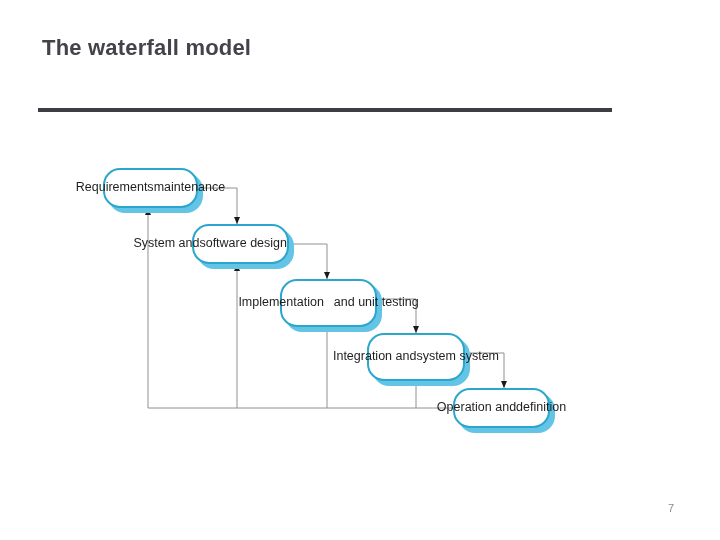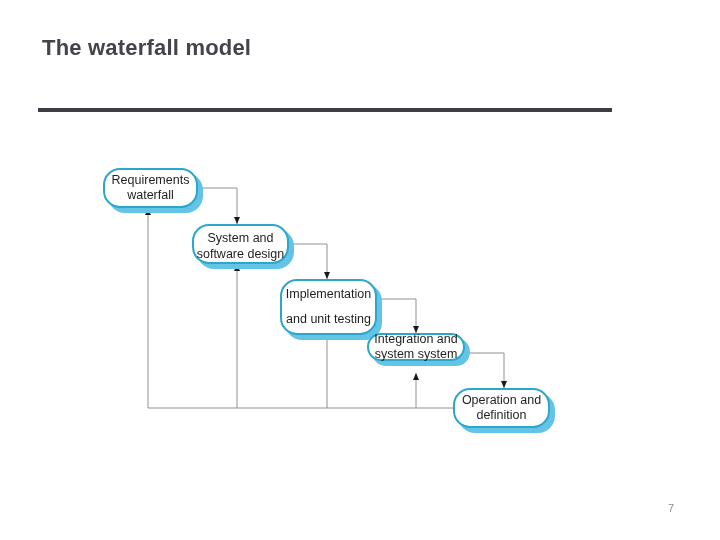--- a/index.html
+++ b/index.html
@@ -19,21 +19,21 @@
     background:var(--rule-color,#3f3d43);
   }
   .connectors{position:absolute;left:0;top:0;width:720px;height:540px;}
   .boxes{position:absolute;left:0;top:0;width:720px;height:540px;}
   .stage-box{
     position:absolute;box-sizing:border-box;
     background:var(--box-fill,#fff);
     border:2px solid var(--box-border,#2ba6cd);
     border-radius:17px;
     box-shadow:5px 5px 0 var(--box-shadow,#63c4e5);
-    display:flex;flex-direction:column;justify-content:center;align-items:center;
+    display:flex;flex-direction:row;justify-content:center;align-items:center;
     font-size:12.5px;line-height:15.5px;text-align:center;
     color:var(--box-text,#1f1f1f);
     white-space:nowrap;
   }
   .page-number{
     position:absolute;left:668px;top:502px;
     font-size:11px;line-height:13px;
     color:var(--pagenum-color,#8c8c8c);
   }
 </style>
@@ -58,31 +58,31 @@
       <polyline points="289,244 327,244 327,279" fill="none" stroke="#909090" stroke-width="1"></polyline>
       <polygon points="327,279 324,272 330,272" fill="#1a1a1a"></polygon>
       <polyline points="377,299 416,299 416,333" fill="none" stroke="#909090" stroke-width="1"></polyline>
       <polygon points="416,333 413,326 419,326" fill="#1a1a1a"></polygon>
       <polyline points="465,353 504,353 504,388" fill="none" stroke="#909090" stroke-width="1"></polyline>
       <polygon points="504,388 501,381 507,381" fill="#1a1a1a"></polygon>
     </svg>
   <div class="boxes">
       <div class="stage-box" style="left: 103px; top: 168px; width: 95px; height: 40px;">
         <span>Requirements</span>
-        <span>waterfall</span>
+        <span>maintenance</span>
       </div>
       <div class="stage-box" style="left: 192px; top: 224px; width: 97px; height: 40px; justify-content: flex-end;">
         <span>System and</span>
         <span>software design</span>
       </div>
-      <div class="stage-box" style="left: 280px; top: 279px; width: 97px; height: 56px; gap: 10px;">
+      <div class="stage-box" style="left: 280px; top: 279px; width: 97px; height: 48px; gap: 10px;">
         <span>Implementation</span>
         <span>and unit testing</span>
       </div>
-      <div class="stage-box" style="left: 367px; top: 333px; width: 98px; height: 28px;">
+      <div class="stage-box" style="left: 367px; top: 333px; width: 98px; height: 48px;">
         <span>Integration and</span>
         <span>system system</span>
       </div>
       <div class="stage-box" style="left: 453px; top: 388px; width: 97px; height: 40px;">
         <span>Operation and</span>
         <span>definition</span>
       </div>
     </div>
   <div class="page-number">7</div>
 </div>

